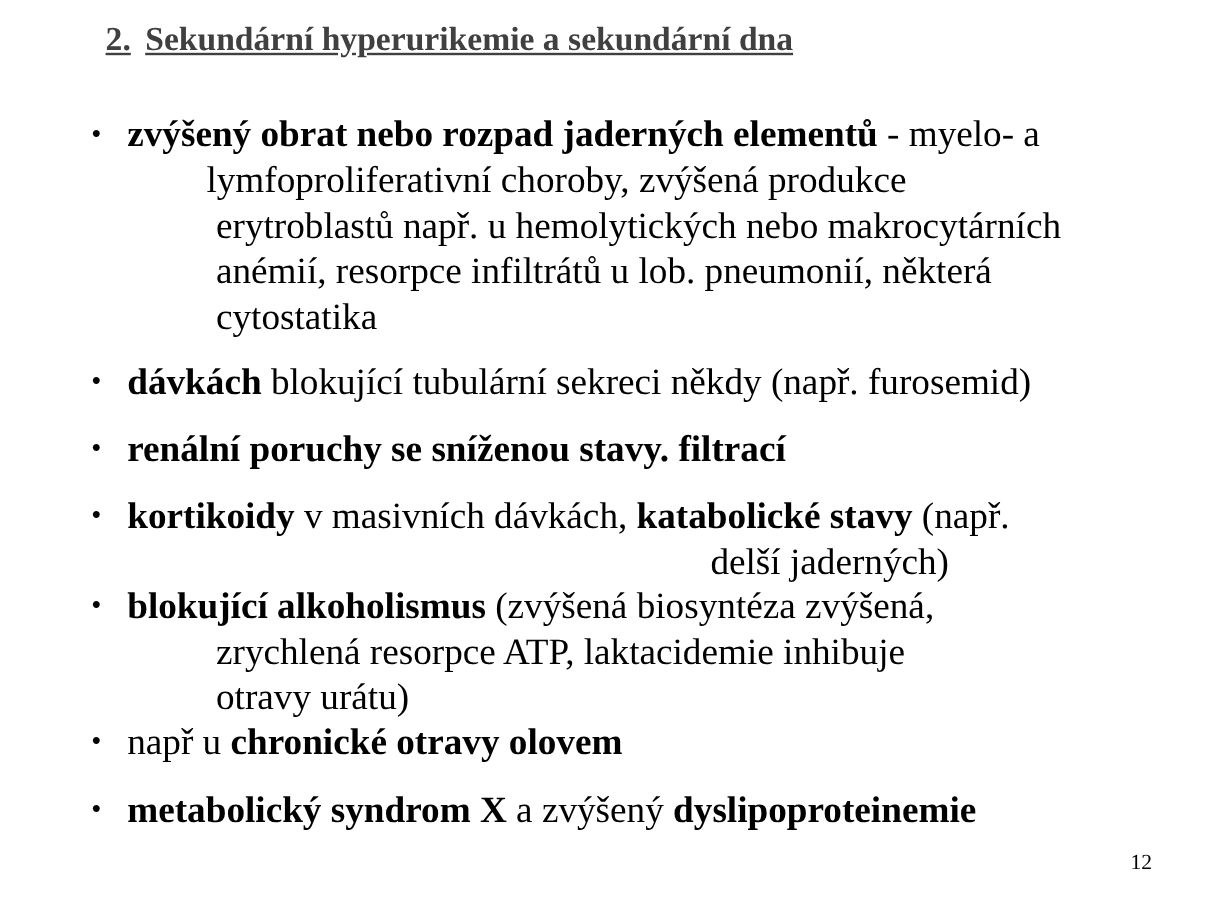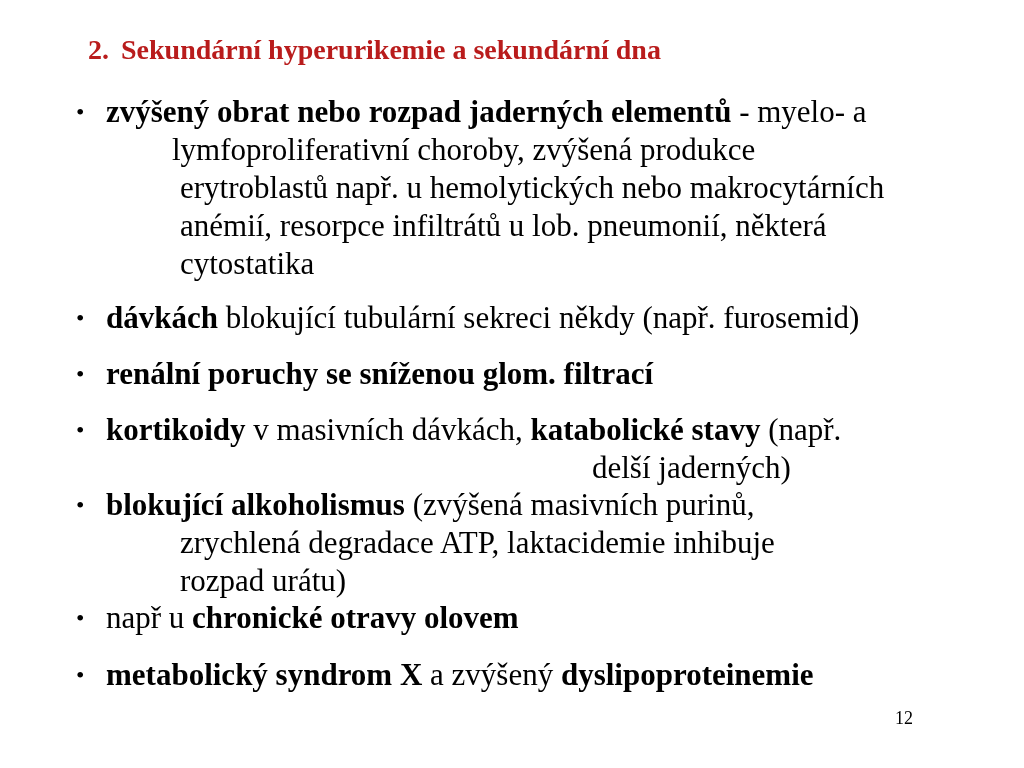--- a/index.html
+++ b/index.html
@@ -1,30 +1,30 @@
 <!DOCTYPE html>
 <html><head>
   <meta charset="utf-8">
   <style>
     html, body { margin: 0; padding: 0; }
     body {
       width: 1024px; height: 768px; background: #ffffff; position: relative; overflow: hidden;
       font-family: "Liberation Serif", serif; color: #000;
     }
     .title {
-      position: absolute; left: 88px; top: 34px;
-      font-size: 28px; font-weight: bold; color: #b91c1c; white-space: nowrap;
+      position: absolute; left: 88px; top: 18px;
+      font-size: 28px; font-weight: bold; color: #404040; white-space: nowrap; text-decoration: underline;
     }
     .title .num { margin-right: 12px; }
     .line {
       position: absolute; font-size: 31px; white-space: nowrap; line-height: 30px;
     }
     .bullet { position: absolute; left: 76px; font-size: 24px; line-height: 30px; }
     b { font-weight: bold; }
-    .pagenum { position: absolute; left: 895px; top: 708px; font-size: 18px; }
+    .pagenum { position: absolute; left: 942px; top: 708px; font-size: 18px; }
   </style>
 </head>
 <body>
 
 <div>
   <div class="title">
     <span class="num">2.</span><span>Sekundární hyperurikemie a sekundární dna</span>
   </div>
 
   <span class="bullet" style="top:97px">•</span>
@@ -36,35 +36,35 @@
   <div class="line" style="left:180px; top:211px">anémií, resorpce infiltrátů u lob. pneumonií, některá</div>
   <div class="line" style="left:180px; top:249px">cytostatika</div>
 
   <span class="bullet" style="top:303px">•</span>
   <div class="line" style="left:106px; top:303px">
     <b>dávkách</b><span> blokující tubulární sekreci někdy (např. furosemid)</span>
   </div>
 
   <span class="bullet" style="top:359px">•</span>
   <div class="line" style="left:106px; top:359px">
-    <b>renální poruchy se sníženou glom. filtrací</b>
+    <b>renální poruchy se sníženou stavy. filtrací</b>
   </div>
 
   <span class="bullet" style="top:415px">•</span>
   <div class="line" style="left:106px; top:415px">
     <b>kortikoidy</b><span> v masivních dávkách, </span><b>katabolické stavy</b><span> (např.</span>
   </div>
   <div class="line" style="left:592px; top:453px">delší jaderných)</div>
 
   <span class="bullet" style="top:490px">•</span>
   <div class="line" style="left:106px; top:490px">
-    <b>blokující alkoholismus</b><span> (zvýšená masivních purinů,</span>
+    <b>blokující alkoholismus</b><span> (zvýšená biosyntéza zvýšená,</span>
   </div>
-  <div class="line" style="left:180px; top:528px">zrychlená degradace ATP, laktacidemie inhibuje</div>
-  <div class="line" style="left:180px; top:566px">rozpad urátu)</div>
+  <div class="line" style="left:180px; top:528px">zrychlená resorpce ATP, laktacidemie inhibuje</div>
+  <div class="line" style="left:180px; top:566px">otravy urátu)</div>
 
   <span class="bullet" style="top:603px">•</span>
   <div class="line" style="left:106px; top:603px">
     <span>např u </span><b>chronické otravy olovem</b>
   </div>
 
   <span class="bullet" style="top:660px">•</span>
   <div class="line" style="left:106px; top:660px">
     <b>metabolický syndrom X</b><span> a zvýšený </span><b>dyslipoproteinemie</b>
   </div>

